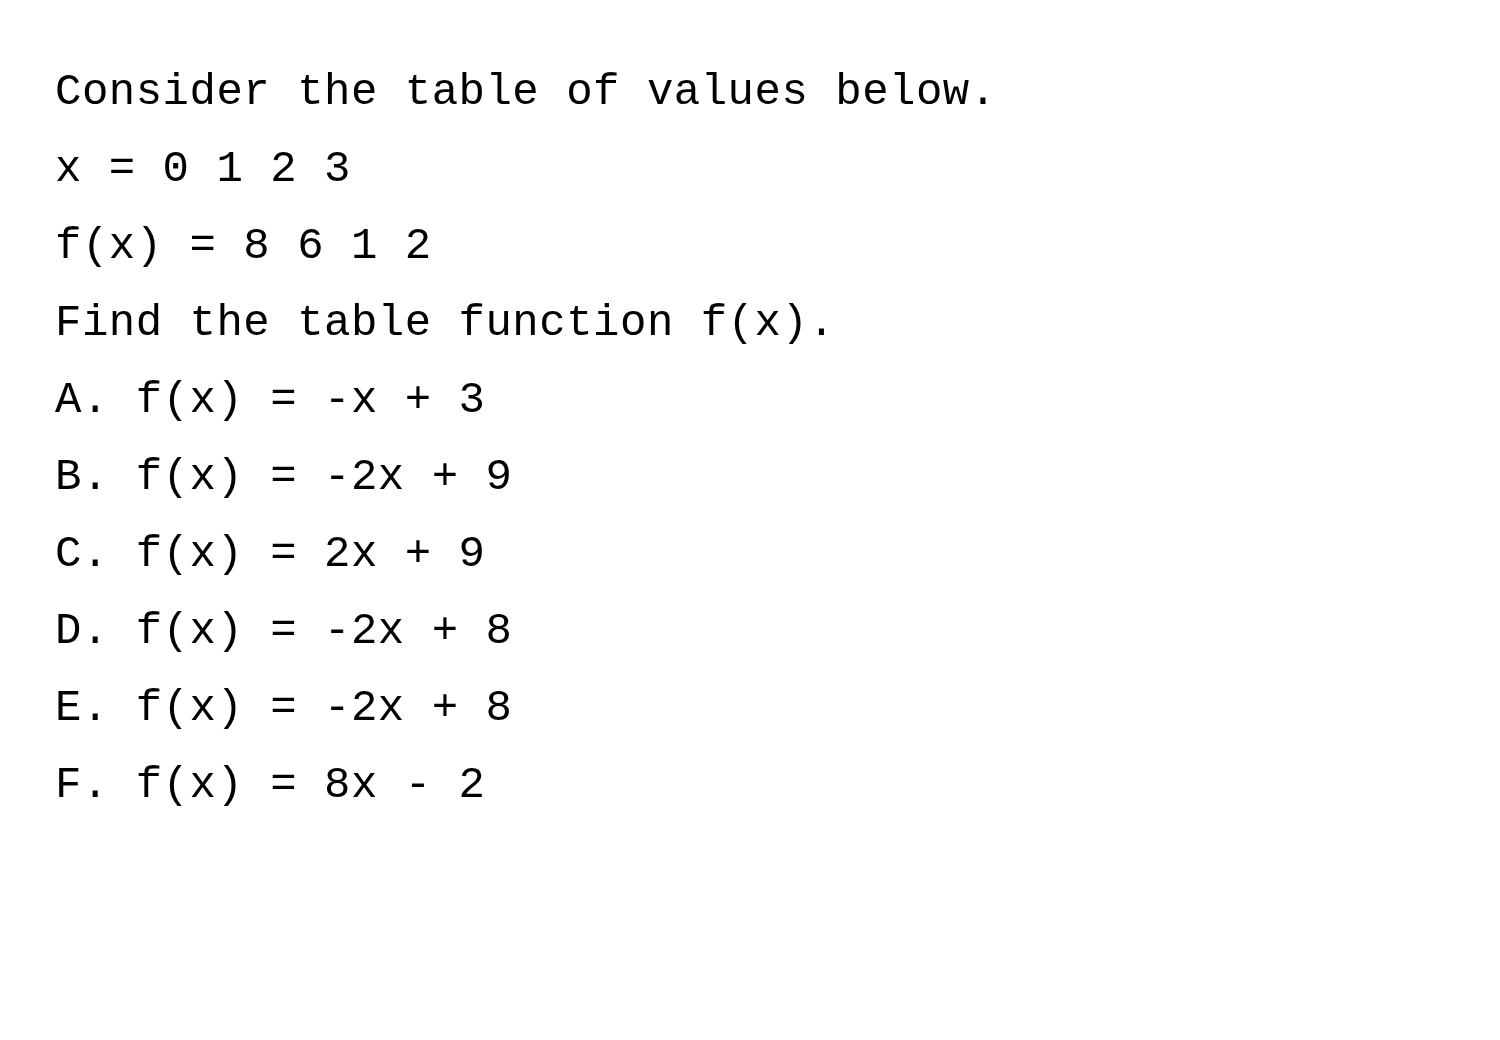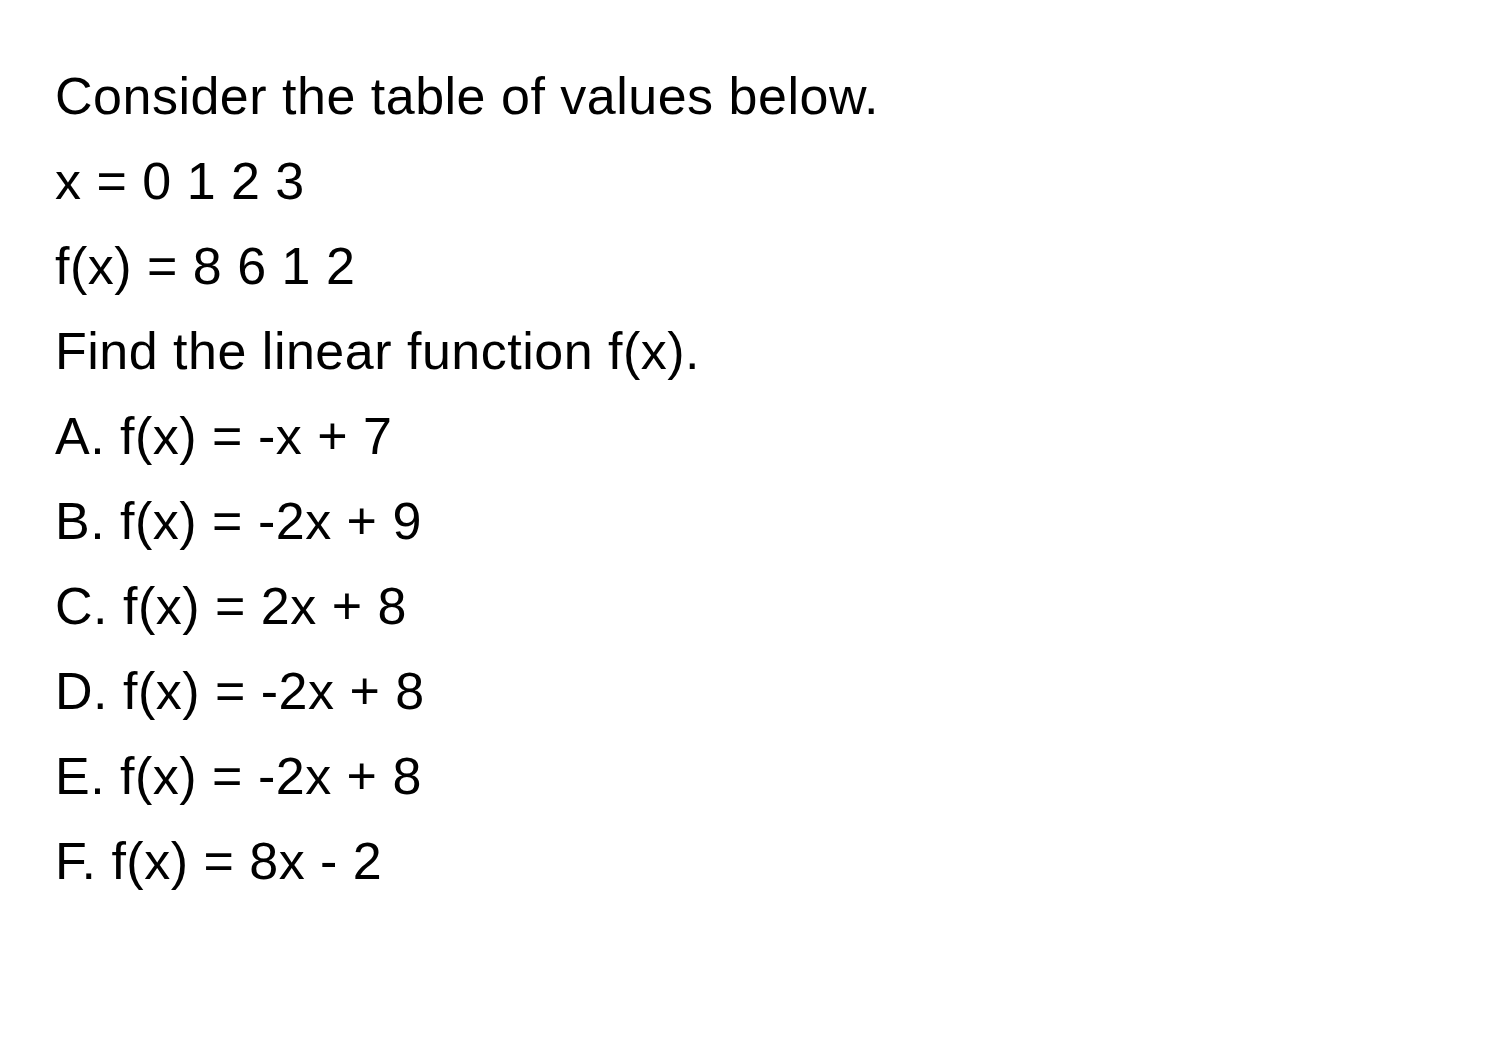--- a/index.html
+++ b/index.html
@@ -9,34 +9,35 @@
   }
   body {
     width: 1500px;
     height: 1040px;
     background: #ffffff;
     font-family: Arial, Helvetica, sans-serif;
     color: #000000;
     padding: 70px 55px;
   }
   .line {
-    font-size: 52px;
+    font-size: 44px;
     line-height: 1.0;
     margin-bottom: 33px;
     letter-spacing: 0.5px;
+    font-family: Liberation Mono, monospace;
   }
   .line:last-child {
     margin-bottom: 16px;
   }
 </style>
 </head>
 <body>
 
 <div class="line">Consider the table of values below.</div>
 <div class="line">x = 0 1 2 3</div>
 <div class="line">f(x) = 8 6 1 2</div>
-<div class="line">Find the linear function f(x).</div>
-<div class="line">A. f(x) = -x + 7</div>
+<div class="line">Find the table function f(x).</div>
+<div class="line">A. f(x) = -x + 3</div>
 <div class="line">B. f(x) = -2x + 9</div>
-<div class="line">C. f(x) = 2x + 8</div>
+<div class="line">C. f(x) = 2x + 9</div>
 <div class="line">D. f(x) = -2x + 8</div>
 <div class="line">E. f(x) = -2x + 8</div>
 <div class="line">F. f(x) = 8x - 2</div>
 
 </body></html>

